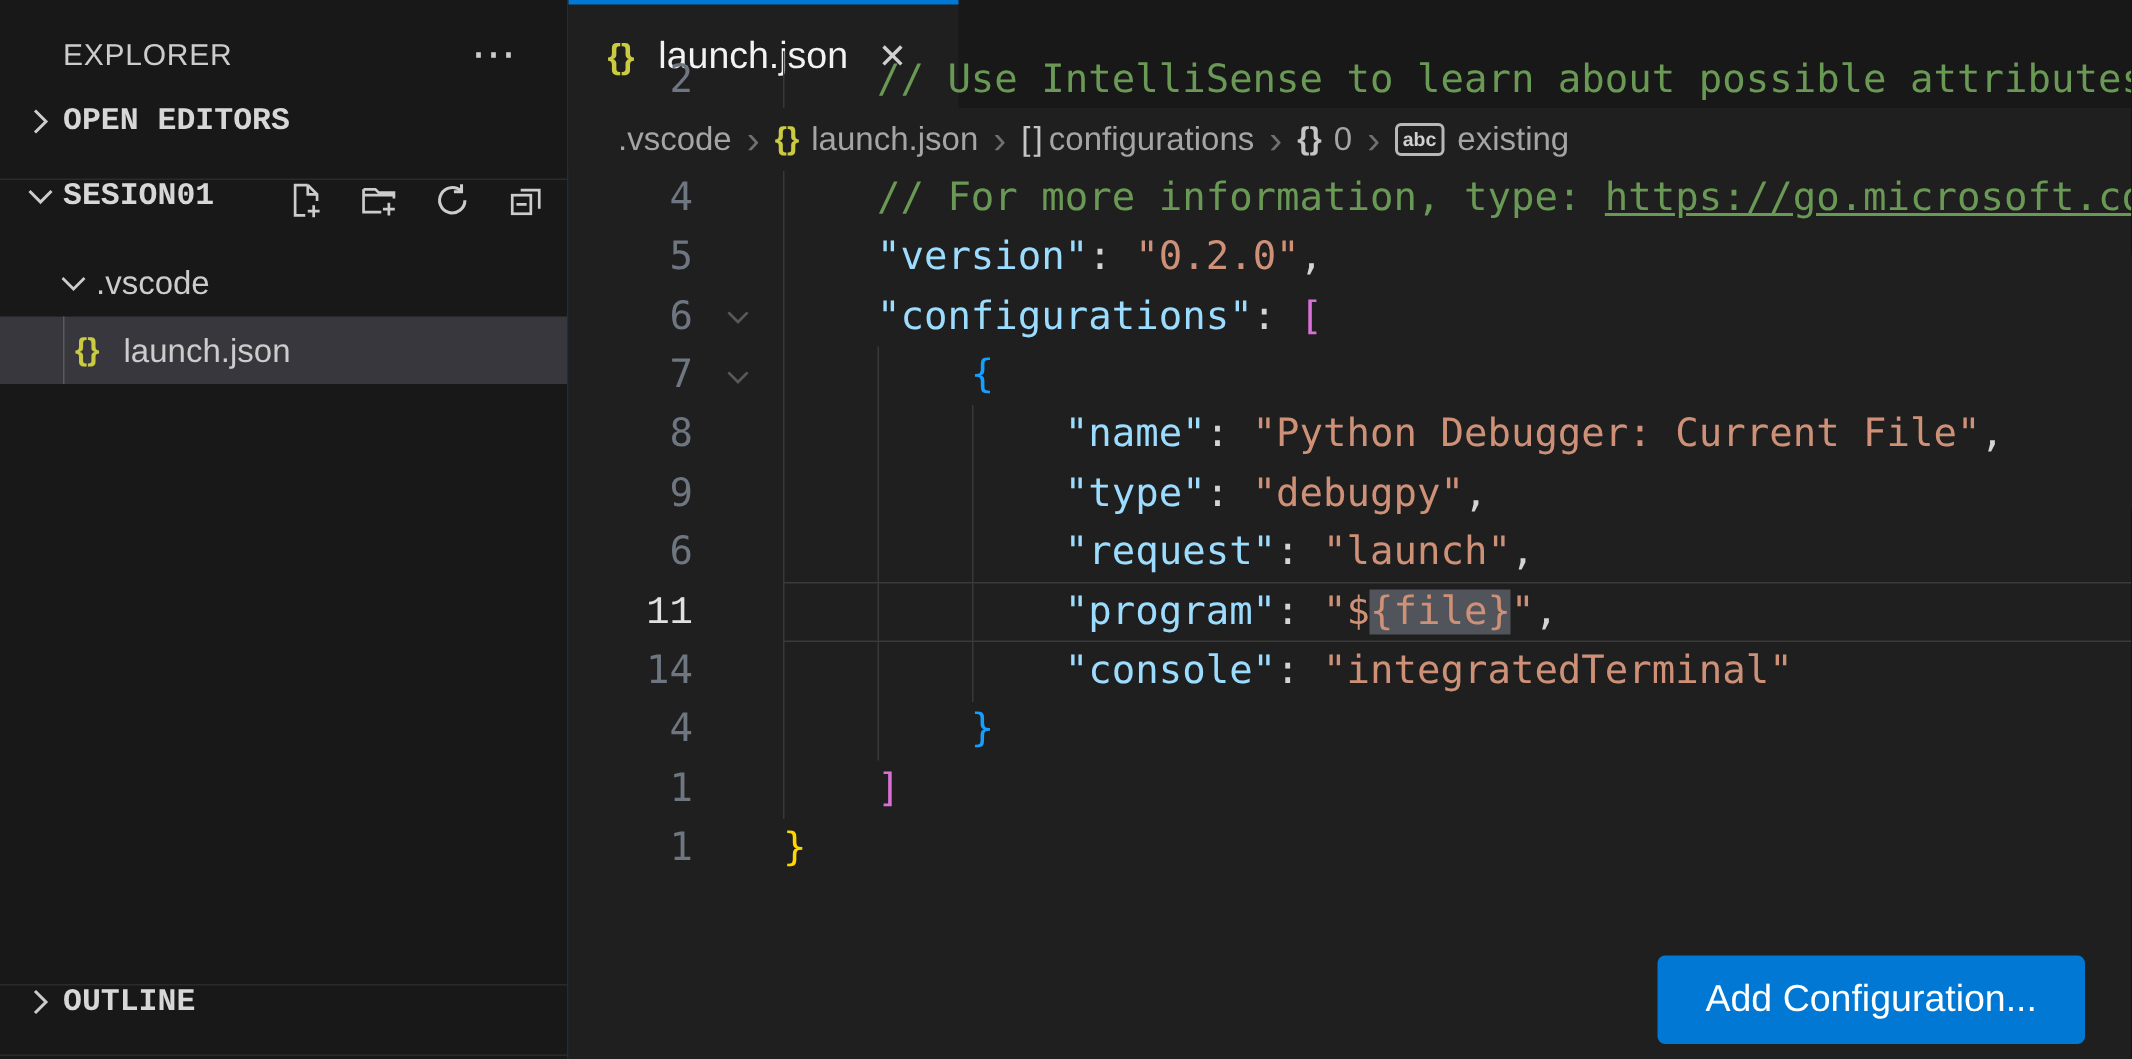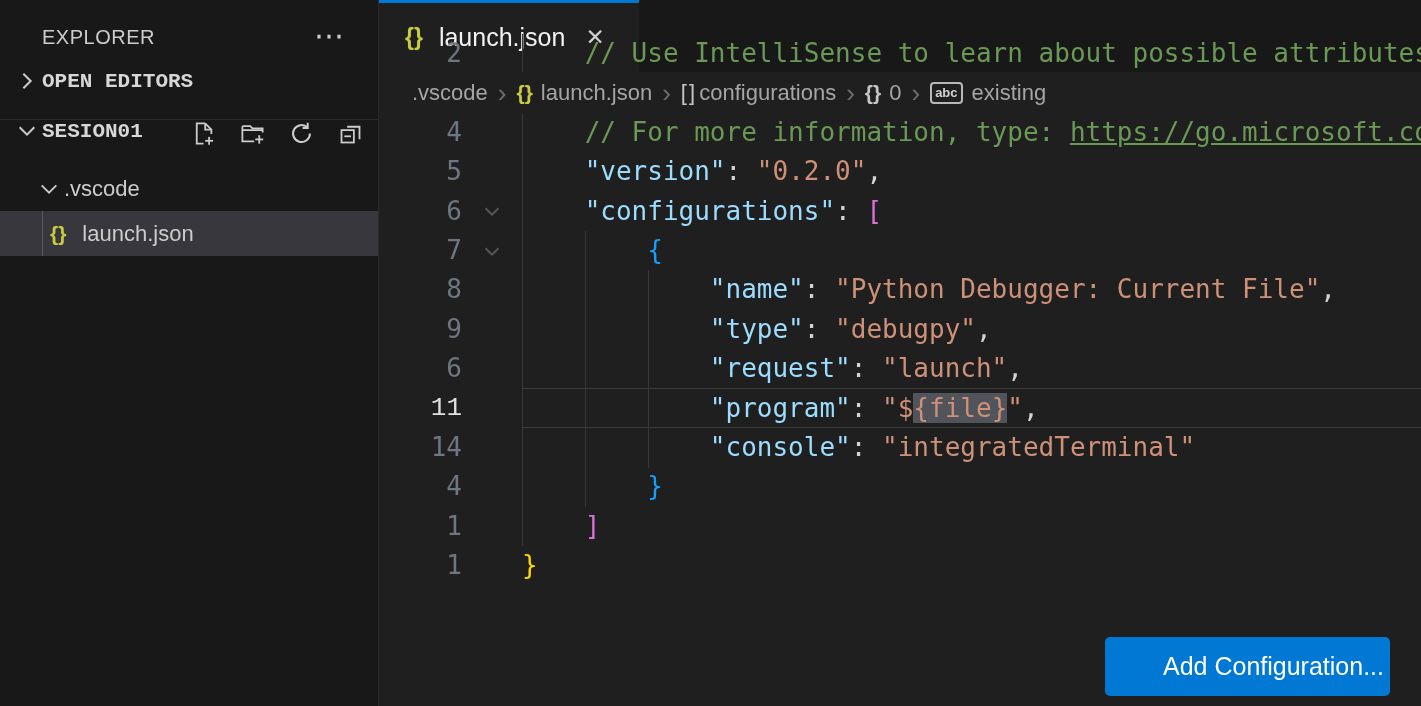--- a/index.html
+++ b/index.html
@@ -64,21 +64,21 @@
   .tk-bp{color:#da70d6;}
   .tk-bb{color:#179fff;}
   .indent-guide{position:absolute;width:1px;background:#383838;z-index:0;}
   .g0{left:143px;top:34px;height:512px;}
   .g4{left:206px;top:231px;height:276px;}
   .g8{left:269px;top:270px;height:198px;}
   .active-line-box{position:absolute;left:143px;right:0;top:388px;height:40px;box-sizing:border-box;
                    border-top:1px solid #3b3b3b;border-bottom:1px solid #3b3b3b;z-index:0;}
 
   .add-config-btn{position:absolute;right:31px;top:637px;width:285px;height:59px;background:#0078d4;color:#ffffff;
-                  border:none;border-radius:5px;font-size:25px;font-family:"Liberation Sans",sans-serif;cursor:pointer;text-align:right;}
+                  border:none;border-radius:5px;font-size:25px;font-family:"Liberation Sans",sans-serif;cursor:pointer;}
 </style>
 </head>
 <body>
 
 <div id="root">
 
   <div class="sidebar">
     <div class="explorer-header">
       <span class="explorer-title">EXPLORER</span>
       <span class="explorer-more">⋯</span>
@@ -135,20 +135,28 @@
       </span>
       <span class="tree-label">.vscode</span>
     </div>
 
     <div class="tree-row row-launch">
       <span class="guide"></span>
       <span class="json-glyph" style="color:#cbcb41;">{}</span>
       <span class="tree-label">launch.json</span>
     </div>
 
+    <div class="section-row outline">
+      <span class="sec-chev">
+        <svg width="22" height="22" viewBox="0 0 24 24">
+            <path d="M8 4 L16 12 L8 20" fill="none" stroke="#cccccc" stroke-width="2.2"></path>
+          </svg>
+      </span>
+      <span class="sec-label">OUTLINE</span>
+    </div>
   </div>
 
   <div class="editor-region">
     <div class="tabbar">
       <div class="tab">
         <span class="json-glyph" style="color:#cbcb41;">{}</span>
         <span class="tab-title">launch.json</span>
         <span class="tab-close">✕</span>
       </div>
     </div>

